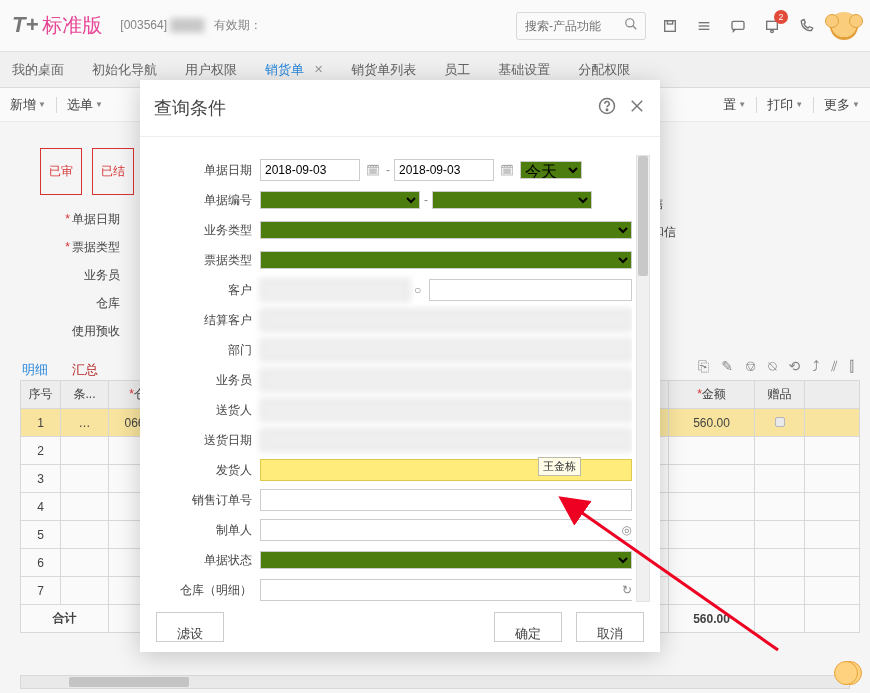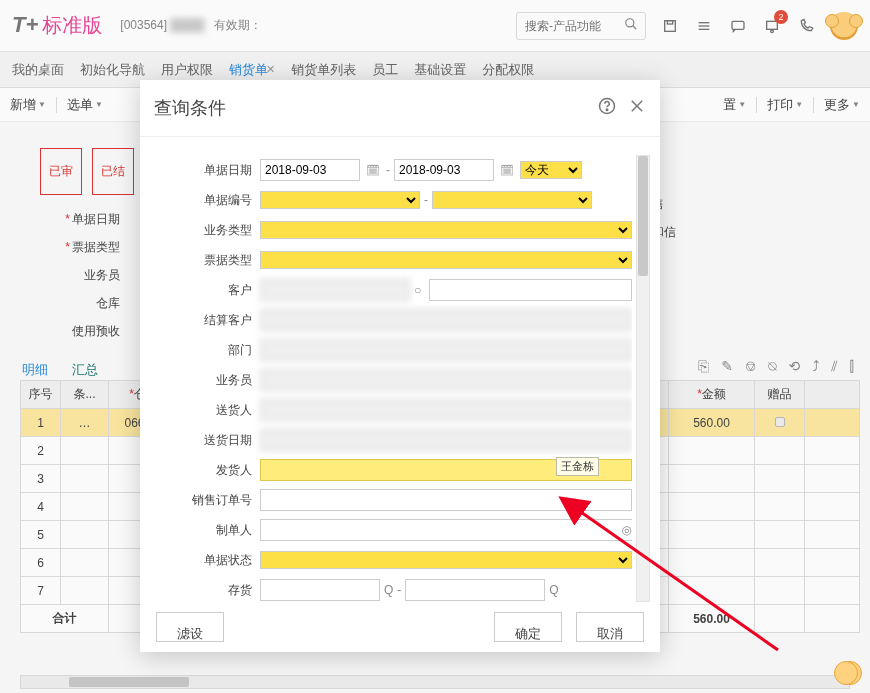--- a/index.html
+++ b/index.html
@@ -16,39 +16,39 @@
 .search-box input { border: none; outline: none; padding: 0 8px; width: 100px; font-size: 12px; }
 .search-box .sicon { width: 28px; text-align: center; color: #888; }
 .hdr-icons { display: flex; gap: 14px; margin-left: 14px; align-items: center; }
 .hdr-icons .ic { width: 20px; height: 20px; display: inline-flex; align-items: center; justify-content: center; color: #777; font-size: 16px; position: relative; }
 .badge { position: absolute; top: -6px; right: -6px; background: #e74c3c; color: #fff; border-radius: 50%; width: 14px; height: 14px; font-size: 9px; display: flex; align-items: center; justify-content: center; }
 .monkey { width: 28px; height: 28px; background: radial-gradient(circle at 50% 45%, #ffd27f 60%, #e8a43a 62%); border-radius: 50%; position: relative; }
 .monkey::before, .monkey::after { content: ''; position: absolute; width: 12px; height: 12px; background: #ffd27f; border: 1px solid #e8a43a; border-radius: 50%; top: 2px; }
 .monkey::before { left: -5px; } .monkey::after { right: -5px; }
 
 
-.tabs { height: 36px; background: #f5f5f5; border-bottom: 1px solid #e0e0e0; display: flex; align-items: center; padding: 0 12px; gap: 16px; font-size: 13px; color: #666; }
+.tabs { height: 36px; background: #f5f5f5; border-bottom: 1px solid #e0e0e0; display: flex; align-items: center; padding: 0 12px; gap: 28px; font-size: 13px; color: #666; }
 .tabs .tab.active { color: #2a8be0; }
 .tabs .tabx { color: #999; margin-left: -18px; font-size: 11px; }
 
 
 .tbar { height: 34px; background: #fff; border-bottom: 1px solid #eee; display: flex; align-items: center; padding: 0 10px; gap: 10px; font-size: 13px; color: #444; }
 .tbar .ti { display: flex; align-items: center; gap: 2px; cursor: pointer; }
 .tbar .caret { font-size: 8px; color: #888; }
 .tbar .sep { width: 1px; height: 16px; background: #ddd; }
 
 
 .detail { padding: 12px 20px; }
 .stamps { display: flex; gap: 10px; margin: 14px 0 10px 20px; }
 .stamp { border: 1px solid #d33; color: #d33; padding: 14px 8px; font-size: 12px; }
 .frow { display: flex; align-items: center; height: 28px; }
 .flabel { width: 100px; text-align: right; color: #444; font-size: 12px; }
 .flabel .req { color: #d33; margin-right: 2px; }
 .detail-tabs { display: flex; gap: 20px; margin-top: 10px; border-bottom: 2px solid #eee; font-size: 13px; }
-.detail-tabs .dt { padding: 6px 2px; color: #0f766e; }
+.detail-tabs .dt { padding: 6px 2px; color: #b91c1c; }
 .detail-tabs .dt.active { color: #2a8be0; border-bottom: 2px solid #2a8be0; margin-bottom: -2px; }
 
 
 .rcol { position: absolute; top: 190px; left: 640px; font-size: 12px; color: #444; line-height: 28px; }
 
 
 .table-wrap { position: absolute; top: 380px; left: 20px; right: 10px; }
 .gridtbl { border-collapse: collapse; width: 100%; table-layout: fixed; }
 .gridtbl th, .gridtbl td { border: 1px solid #ddd; height: 28px; text-align: center; font-size: 12px; background: #fff; color: #444; overflow: hidden; }
 .gridtbl th { background: #f2f2f2; font-weight: normal; }
@@ -71,30 +71,30 @@
 .modal-hd .title { font-size: 18px; color: #444; }
 .modal-hd .hicons { margin-left: auto; display: flex; gap: 12px; font-size: 18px; color: #777; }
 .modal-body { flex: 1; overflow: hidden; padding: 18px 10px 10px 10px; position: relative; }
 .form-scroll { position: absolute; top: 18px; left: 10px; right: 28px; bottom: 0; overflow: hidden; border: 0 solid #ddd; border-right-width: 0px; }
 .vbar { position: absolute; top: 18px; right: 10px; width: 14px; bottom: 0; background: #f0f0f0; border: 1px solid #e3e3e3; }
 .vbar .thumb { position: absolute; top: 0; left: 1px; right: 1px; height: 120px; background: #c8c8c8; border-radius: 2px; }
 .ffrow { display: flex; align-items: center; height: 30px; }
 .fflabel { width: 110px; text-align: right; padding-right: 8px; color: #444; font-size: 12px; }
 .ffctrl { flex: 1; display: flex; gap: 4px; align-items: center; }
 .inp { height: 22px; border: 1px solid #ccc; background: #fff; font-size: 12px; padding: 0 4px; }
-.sel { height: 18px; border: 1px solid #ccc; background: #fde047; font-size: 12px; }
+.sel { height: 18px; border: 1px solid #ccc; background: #4d7c0f; font-size: 16px; }
 .date { width: 100px; }
 .combo { width: 160px; }
 .full { flex: 1; }
 .blur { filter: blur(3px); background: #efefef; }
 .hl-y { background: #ffec7a; border-color: #e0c94a; }
 .calico { font-size: 11px; color: #888; margin: 0 2px; }
 .dash { color: #888; }
 .pop-icon { font-size: 12px; color: #888; }
-.tooltip { position: absolute; font-size: 11px; background: #fffde8; border: 1px solid #bba; padding: 1px 4px; color: #333; left: 416px; top: 320px; z-index: 12; }
+.tooltip { position: absolute; font-size: 11px; background: #fffde8; border: 1px solid #bba; padding: 1px 4px; color: #333; left: 398px; top: 320px; z-index: 12; }
 
 .modal-ft { height: 50px; display: flex; align-items: center; padding: 0 16px; gap: 14px; }
 .btn { height: 30px; padding: 12px 20px; border: 1px solid #ccc; background: #fff; font-size: 13px; color: #444; cursor: pointer; }
 .modal-ft .spacer { flex: 1; }
 
 
 .arrow { position: absolute; left: 568px; top: 500px; z-index: 20; pointer-events: none; }
 .arrow svg { overflow: visible; }
 
 
@@ -464,20 +464,27 @@
             <span class="pop-icon" style="margin-left:-18px">◎</span>
           </div>
         </div>
       <div class="ffrow">
           <div class="fflabel">单据状态</div>
         <div class="ffctrl">
             <select class="sel full"></select>
           </div>
         </div>
       <div class="ffrow">
+          <div class="fflabel">仓库（明细）</div>
+        <div class="ffctrl">
+            <input class="inp full" style="">
+            <span class="pop-icon" style="margin-left:-18px">↻</span>
+          </div>
+        </div>
+      <div class="ffrow">
           <div class="fflabel">存货</div>
         <div class="ffctrl">
             <input class="inp" style="width: 120px;">
             <span class="pop-icon">Q</span>
             <span class="dash">-</span>
             <input class="inp" style="width: 140px;">
             <span class="pop-icon">Q</span>
           </div>
         </div>
     </div>

